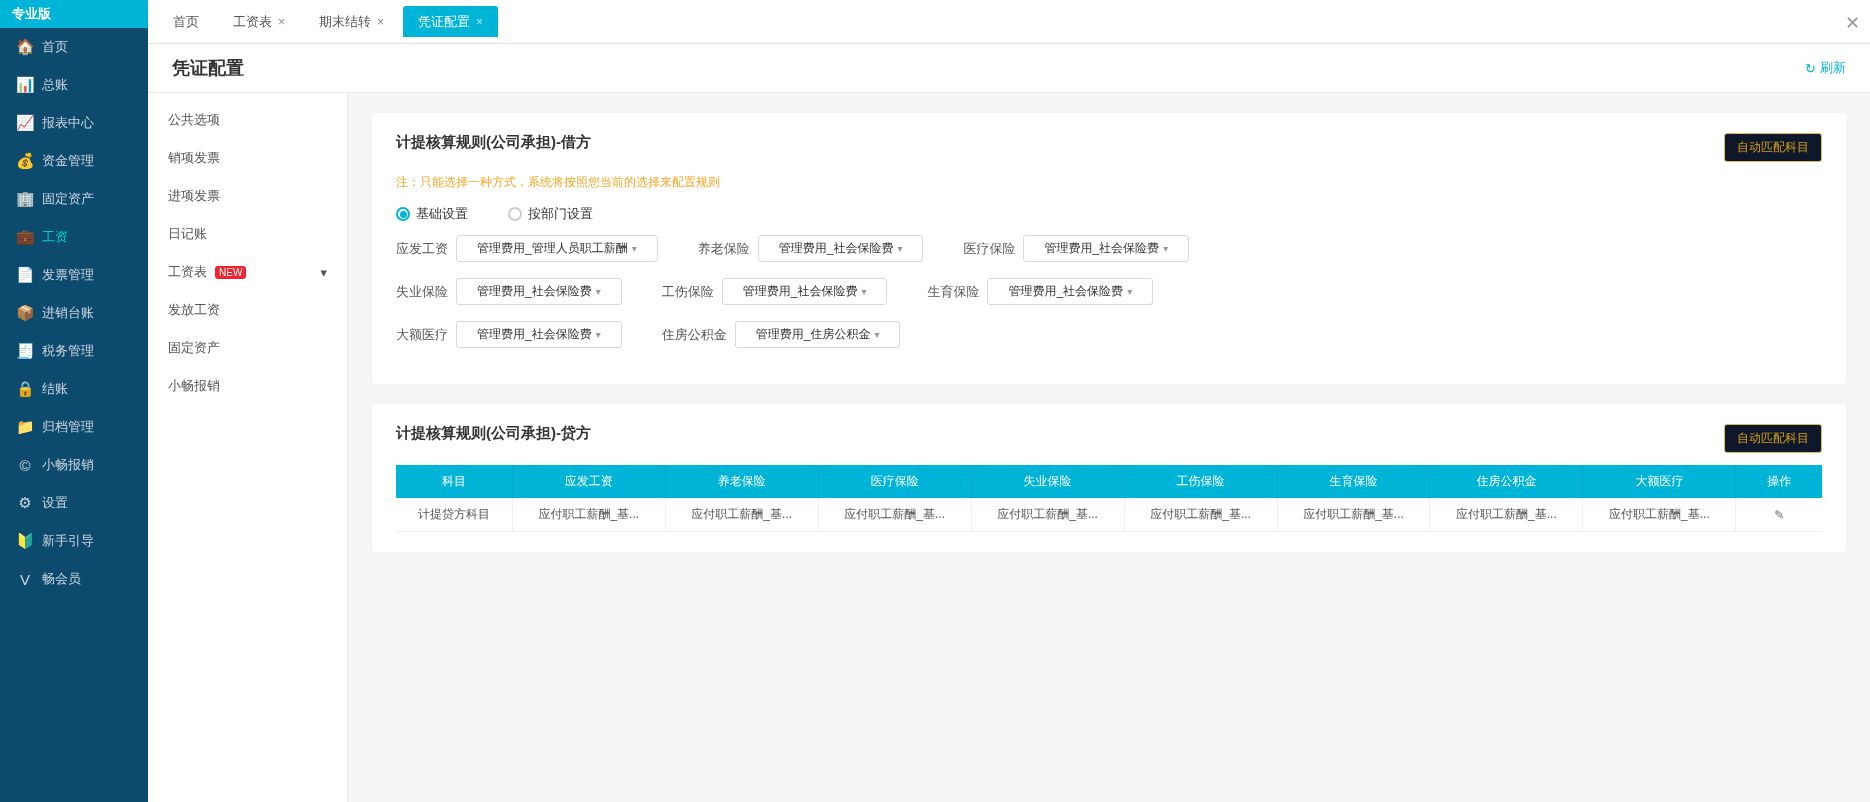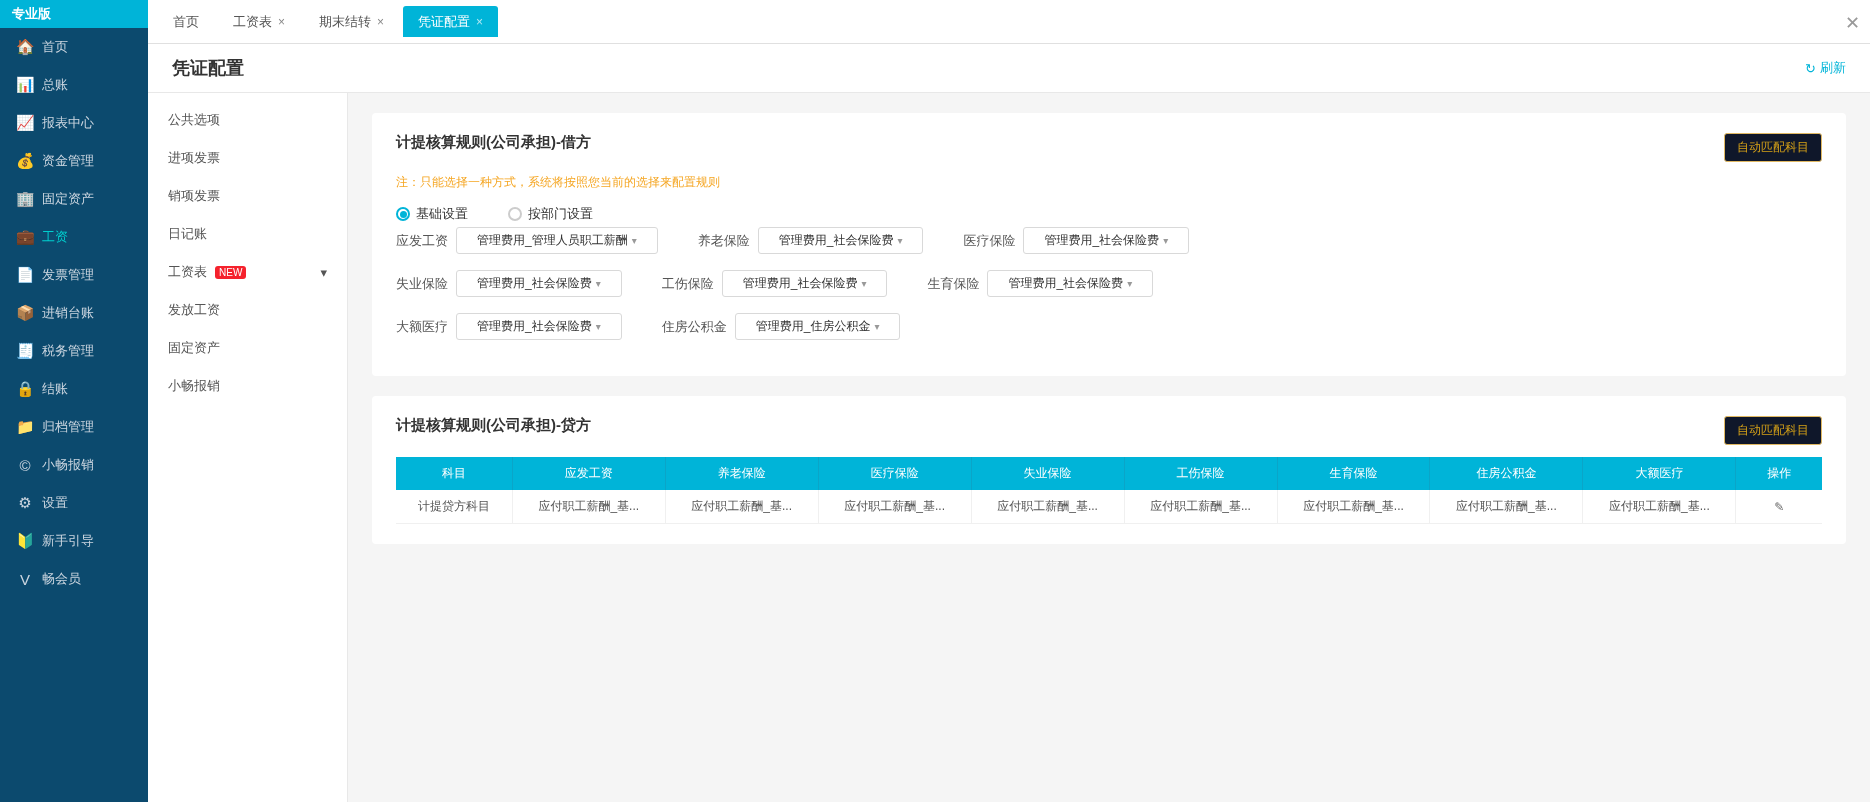--- a/index.html
+++ b/index.html
@@ -114,21 +114,21 @@
 
     
     .right-content { flex: 1; padding: 20px 24px; overflow-y: auto; background: #f5f5f5; }
 
     
     .section { background: #fff; margin-bottom: 20px; padding: 20px 24px; border-radius: 4px; }
     .section-header { font-size: 15px; font-weight: bold; color: #333; margin-bottom: 12px; }
     .section-note { color: #f5a623; font-size: 12px; margin-bottom: 14px; }
 
     
-    .radio-group { display: flex; gap: 40px; margin-bottom: 4px; align-items: center; }
+    .radio-group { display: flex; gap: 40px; margin-bottom: 12px; align-items: center; }
     .radio-option { display: flex; align-items: center; gap: 6px; cursor: pointer; font-size: 13px; }
     .radio-circle {
       width: 14px; height: 14px; border-radius: 50%;
       border: 2px solid #ccc;
       display: inline-flex; align-items: center; justify-content: center;
     }
     .radio-circle.checked { border-color: #00b4d8; }
     .radio-circle.checked::after {
       content: '';
       width: 7px; height: 7px;
@@ -283,24 +283,24 @@
     </div>
   </div>
 
   <div class="content-layout">
 
     <div class="left-menu">
       <div class="menu-item">
         <span>公共选项</span>
       </div>
       <div class="menu-item">
+        <span>销项发票</span>
+      </div>
+      <div class="menu-item">
         <span>进项发票</span>
-      </div>
-      <div class="menu-item">
-        <span>销项发票</span>
       </div>
       <div class="menu-item">
         <span>日记账</span>
       </div>
       <div class="menu-item" style="justify-content: space-between;">
         <div class="menu-item-inner">
           <span>工资表</span>
           <span class="badge-new">NEW</span>
         </div>
         <span>▾</span>

